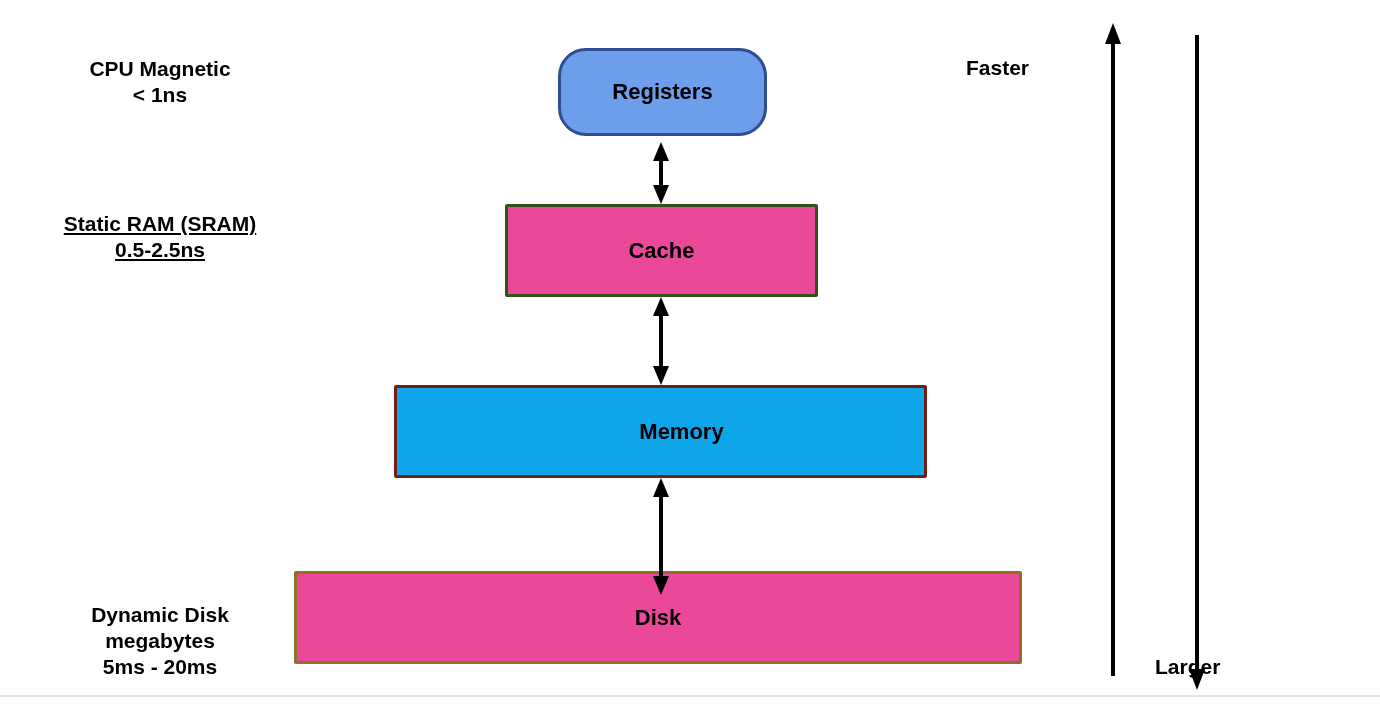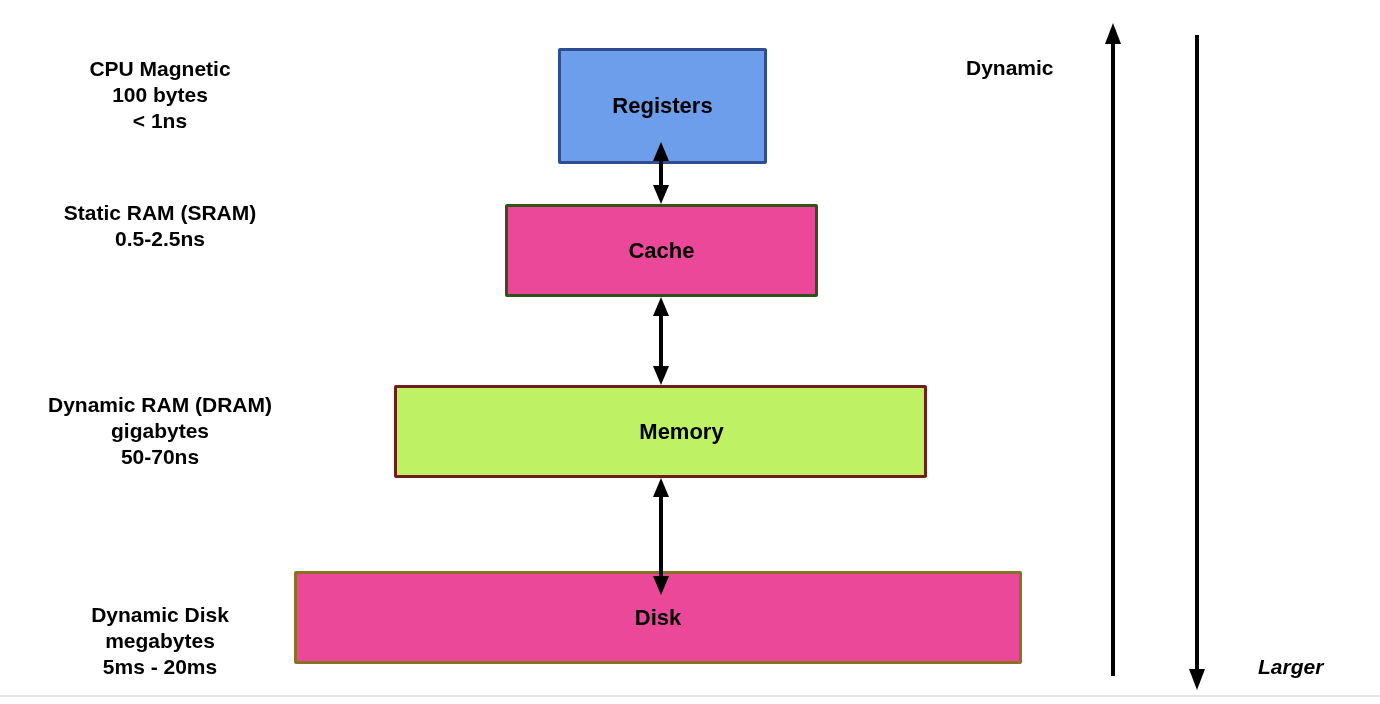--- a/index.html
+++ b/index.html
@@ -20,45 +20,39 @@
   .axis-label{position:absolute;font-weight:bold;font-size:21px;color:#000;}
   .divider{position:absolute;left:0;top:695px;width:1380px;height:2px;background:#e4e4e4;}
 </style>
 </head>
 <body>
 
 <div class="canvas">
 
   <div class="side-label" style="top:56px;">
     <div>CPU Magnetic</div>
-    <div>100 bytes</div>
     <div>&lt; 1ns</div>
   </div>
-  <div class="side-label" style="top:200px;">
+  <div class="side-label" style="top:211px;text-decoration:underline;">
     <div>Static RAM (SRAM)</div>
     <div>0.5-2.5ns</div>
-  </div>
-  <div class="side-label" style="top:392px;">
-    <div>Dynamic RAM (DRAM)</div>
-    <div>gigabytes</div>
-    <div>50-70ns</div>
   </div>
   <div class="side-label" style="top:602px;">
     <div>Dynamic Disk</div>
     <div>megabytes</div>
     <div>5ms - 20ms</div>
   </div>
 
-  <div class="node" style="left: 558px; top: 48px; width: 209px; height: 116px; background-color: rgb(109, 158, 235); border-color: rgb(46, 78, 143);">
+  <div class="node" style="left: 558px; top: 48px; width: 209px; height: 88px; background-color: rgb(109, 158, 235); border-color: rgb(46, 78, 143); border-radius: 28px;">
     <span>Registers</span>
   </div>
   <div class="node" style="left: 505px; top: 204px; width: 313px; height: 93px; background-color: #ec4899; border-color: rgb(50, 82, 28);">
     <span>Cache</span>
   </div>
-  <div class="node" style="left: 394px; top: 385px; width: 533px; height: 93px; background-color: #bef264; border-color: rgb(111, 31, 23); padding-left: 42px;">
+  <div class="node" style="left: 394px; top: 385px; width: 533px; height: 93px; background-color: #0ea5e9; border-color: rgb(111, 31, 23); padding-left: 42px;">
     <span>Memory</span>
   </div>
   <div class="node" style="left: 294px; top: 571px; width: 728px; height: 93px; background-color: #ec4899; border-color: rgb(138, 113, 38);">
     <span>Disk</span>
   </div>
 
   <div class="arrow" style="left: 648px; top: 142px; color: rgb(0, 0, 0);">
     <svg width="26" height="62" viewBox="0 0 26 62">
       <line x1="13" y1="12" x2="13" y2="50" stroke="currentColor" stroke-width="4"></line>
       <polygon points="13,0 5,19 21,19" fill="currentColor"></polygon>
@@ -86,18 +80,18 @@
       <polygon points="12,0 4,21 20,21" fill="currentColor"></polygon>
     </svg>
   </div>
   <div class="arrow" style="left: 1185px; top: 35px; color: rgb(0, 0, 0);">
     <svg width="24" height="655" viewBox="0 0 24 655">
       <line x1="12" y1="0" x2="12" y2="641" stroke="currentColor" stroke-width="4"></line>
       <polygon points="12,655 4,634 20,634" fill="currentColor"></polygon>
     </svg>
   </div>
 
-  <div class="axis-label" style="left:966px;top:56px;">Dynamic</div>
-  <div class="axis-label" style="left:1258px;top:655px;font-style:italic;">Larger</div>
+  <div class="axis-label" style="left:966px;top:56px;">Faster</div>
+  <div class="axis-label" style="left:1155px;top:655px;">Larger</div>
 
   <div class="divider"></div>
 
 </div>
 
 </body></html>

